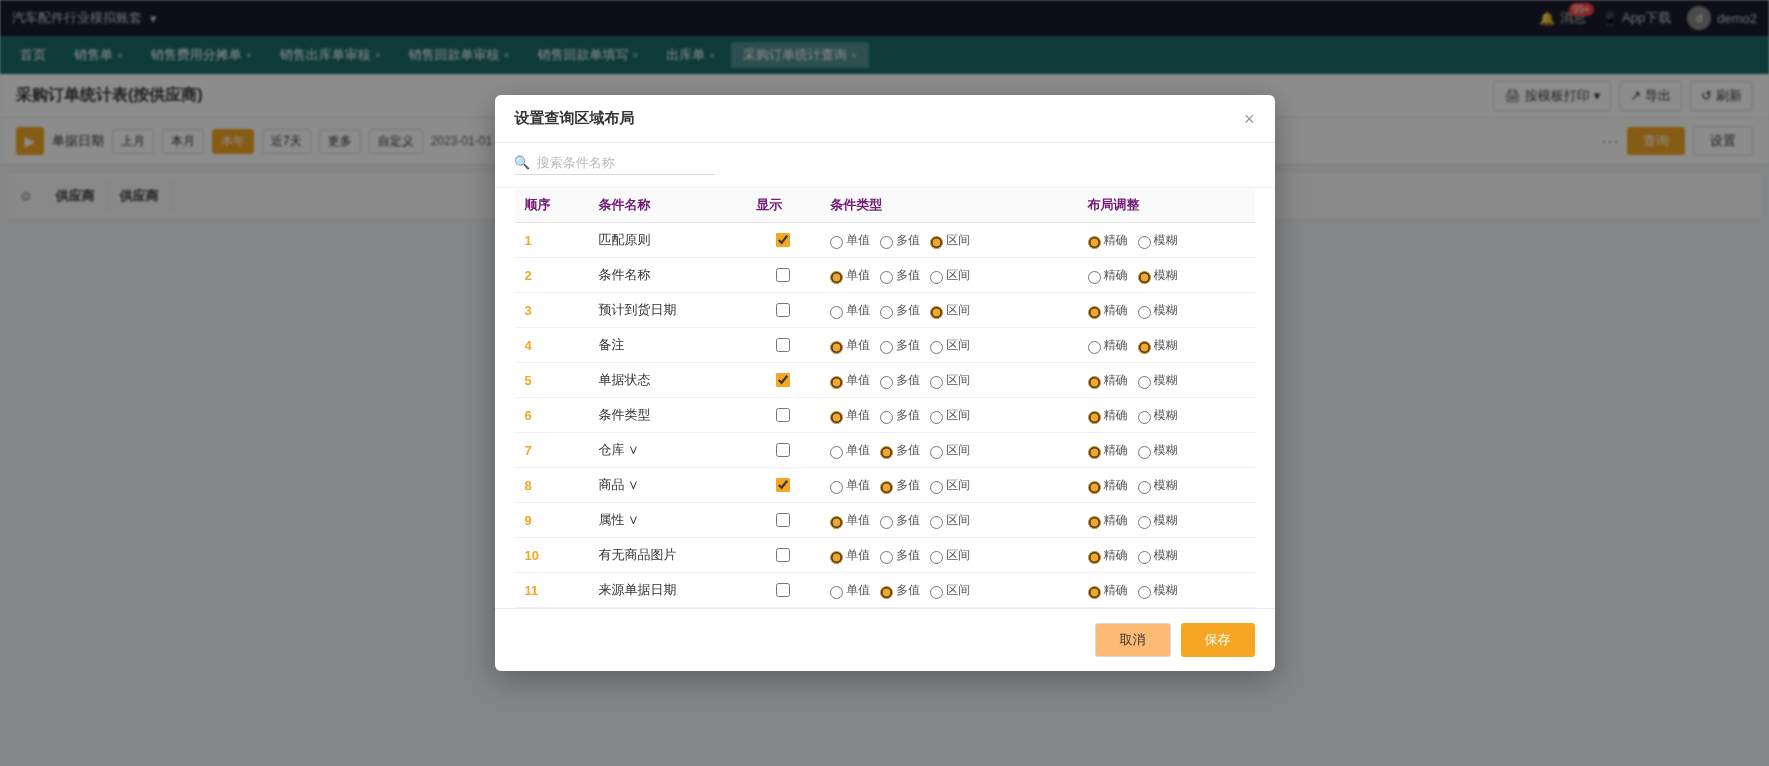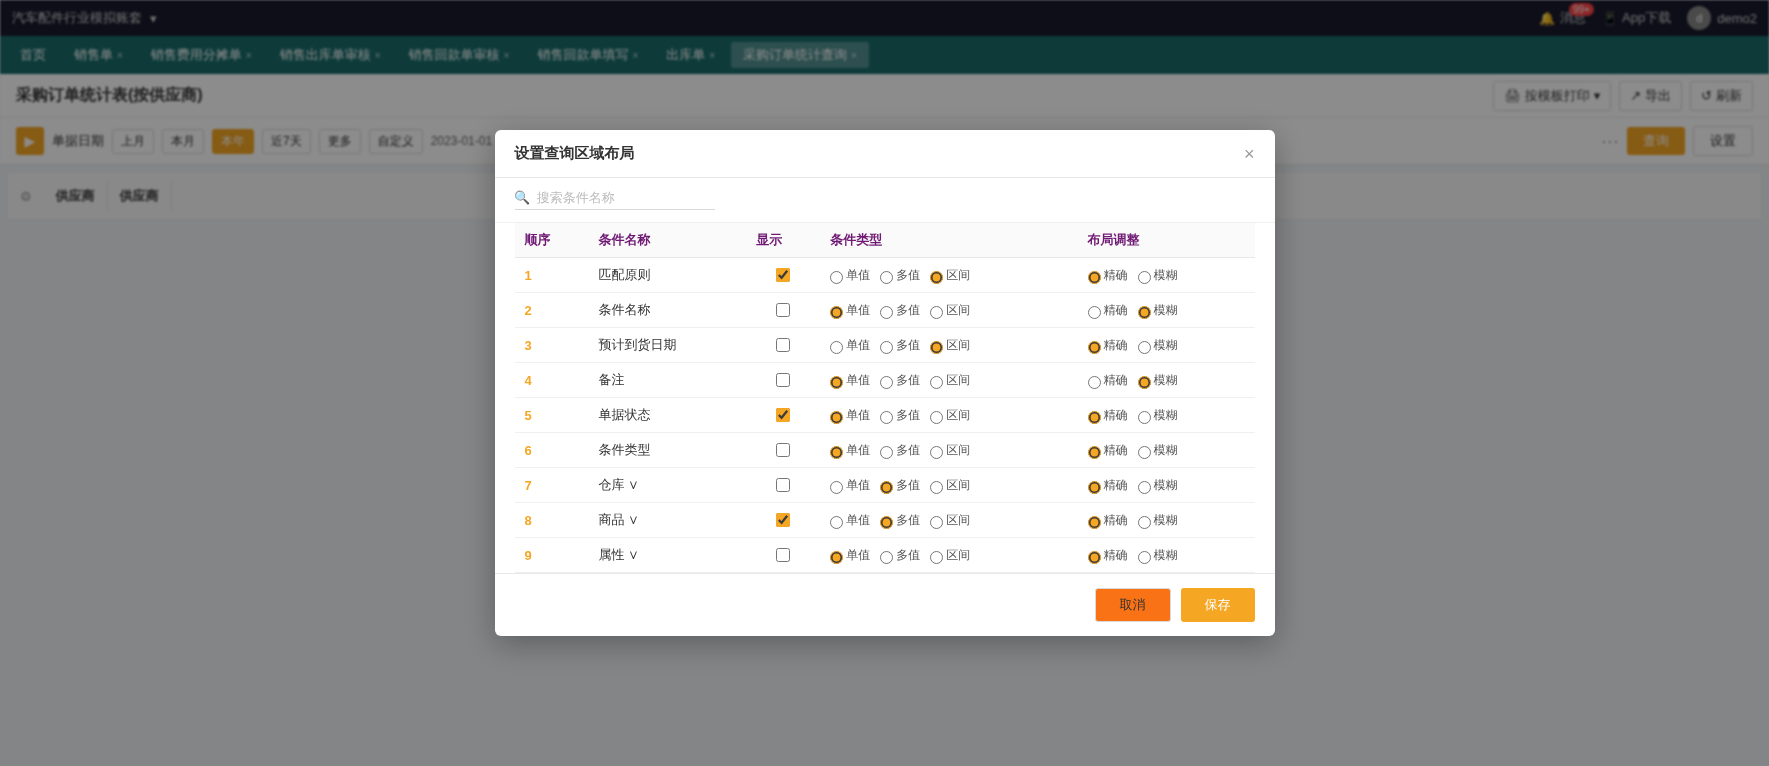--- a/index.html
+++ b/index.html
@@ -217,21 +217,21 @@
       padding: 14px 20px;
       border-top: 1px solid #e8e8e8;
       display: flex;
       justify-content: flex-end;
       gap: 10px;
     }
     .btn-cancel {
       padding: 7px 24px;
       border: 1px solid #d9d9d9;
       border-radius: 3px;
-      background: #f97316;
+      background: #fdba74;
       color: #333;
       cursor: pointer;
       font-size: 13px;
     }
     .btn-save {
       padding: 7px 24px;
       border: none;
       border-radius: 3px;
       background: #f5a623;
       color: #fff;
@@ -553,20 +553,64 @@
                   <label class="radio-label"><input type="radio" name="type-8" value="2" style="">区间</label>
                 </div>
               </td>
               <td>
                 <div class="radio-group">
                   <label class="radio-label"><input type="radio" name="match-8" value="0" checked="" style="">精确</label>
                   <label class="radio-label"><input type="radio" name="match-8" value="1" style="">模糊</label>
                 </div>
               </td>
             </tr>
+            <tr>
+              <td><span class="order-num">10</span></td>
+              <td>有无商品图片</td>
+              <td>
+                <div class="checkbox-cell">
+                  <input type="checkbox" style="">
+                </div>
+              </td>
+              <td>
+                <div class="radio-group">
+                  <label class="radio-label"><input type="radio" name="type-9" value="0" checked="" style="">单值</label>
+                  <label class="radio-label"><input type="radio" name="type-9" value="1" style="">多值</label>
+                  <label class="radio-label"><input type="radio" name="type-9" value="2" style="">区间</label>
+                </div>
+              </td>
+              <td>
+                <div class="radio-group">
+                  <label class="radio-label"><input type="radio" name="match-9" value="0" checked="" style="">精确</label>
+                  <label class="radio-label"><input type="radio" name="match-9" value="1" style="">模糊</label>
+                </div>
+              </td>
+            </tr>
+            <tr>
+              <td><span class="order-num">11</span></td>
+              <td>来源单据日期</td>
+              <td>
+                <div class="checkbox-cell">
+                  <input type="checkbox" style="">
+                </div>
+              </td>
+              <td>
+                <div class="radio-group">
+                  <label class="radio-label"><input type="radio" name="type-10" value="0" style="">单值</label>
+                  <label class="radio-label"><input type="radio" name="type-10" value="1" checked="" style="">多值</label>
+                  <label class="radio-label"><input type="radio" name="type-10" value="2" style="">区间</label>
+                </div>
+              </td>
+              <td>
+                <div class="radio-group">
+                  <label class="radio-label"><input type="radio" name="match-10" value="0" checked="" style="">精确</label>
+                  <label class="radio-label"><input type="radio" name="match-10" value="1" style="">模糊</label>
+                </div>
+              </td>
+            </tr>
           </tbody>
       </table>
     </div>
 
     <div class="modal-footer">
       <button class="btn-cancel">取消</button>
       <button class="btn-save">保存</button>
     </div>
   </div>
 </div>

